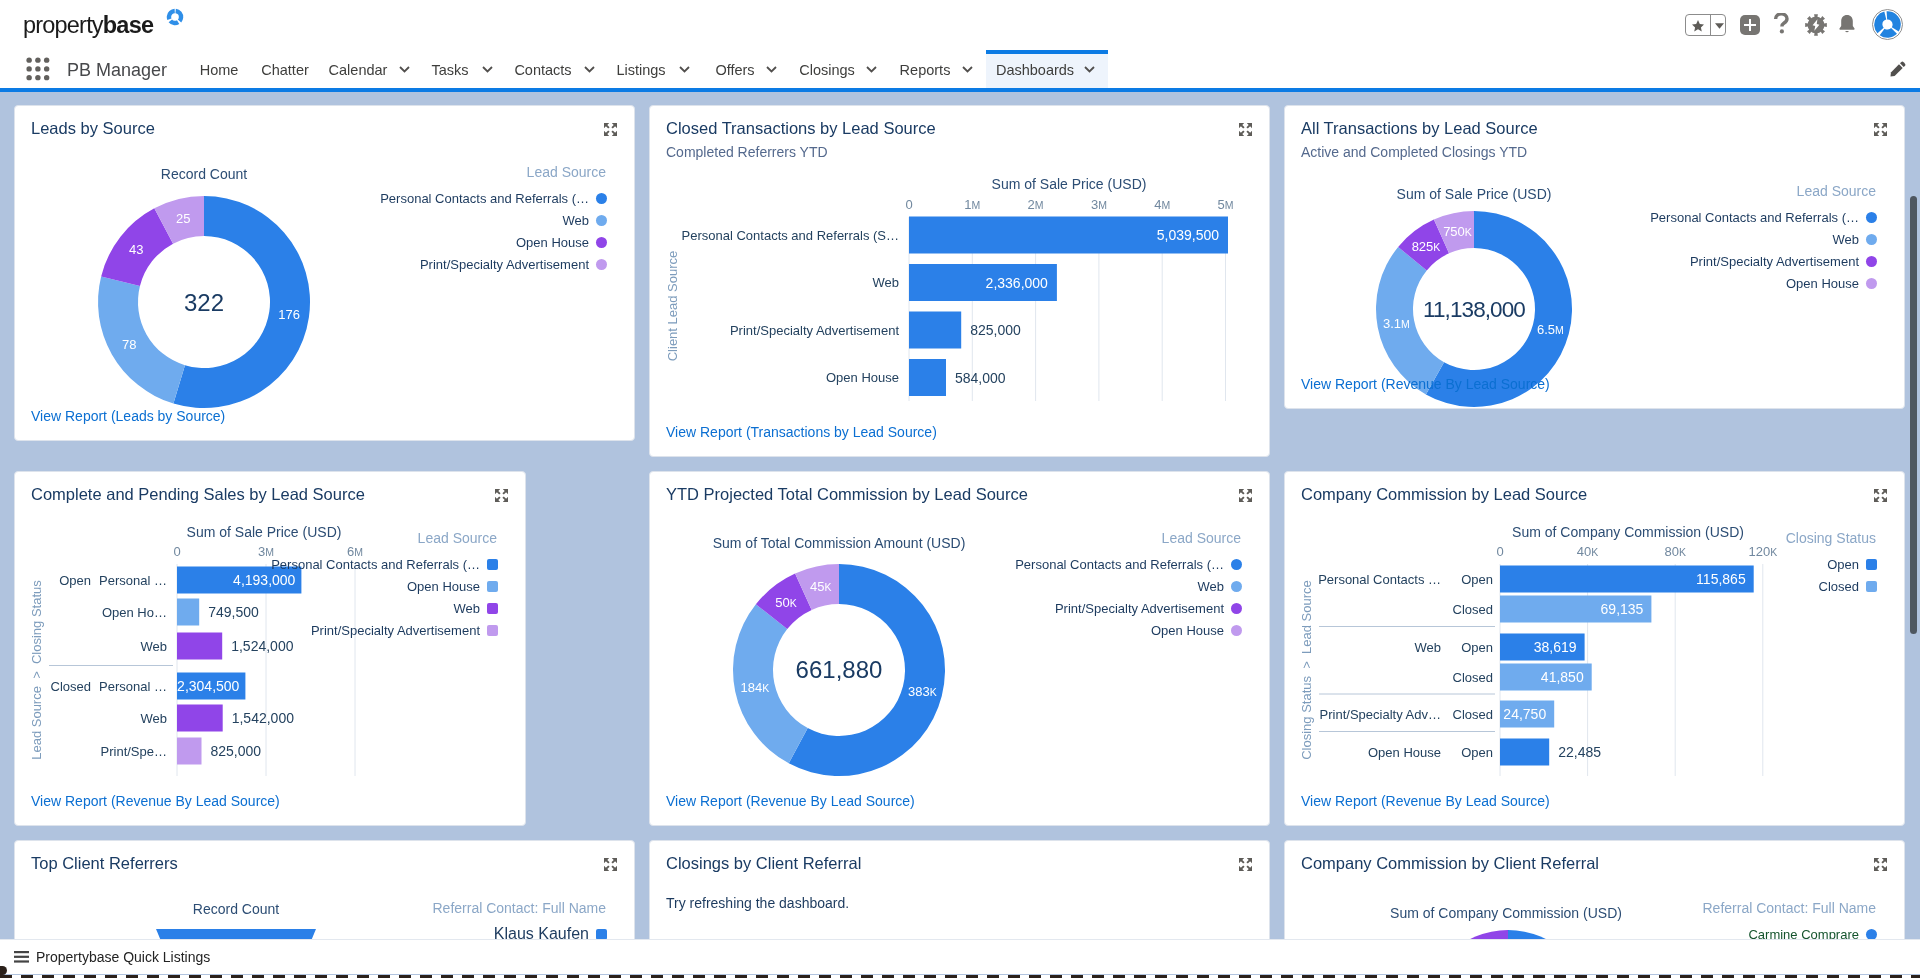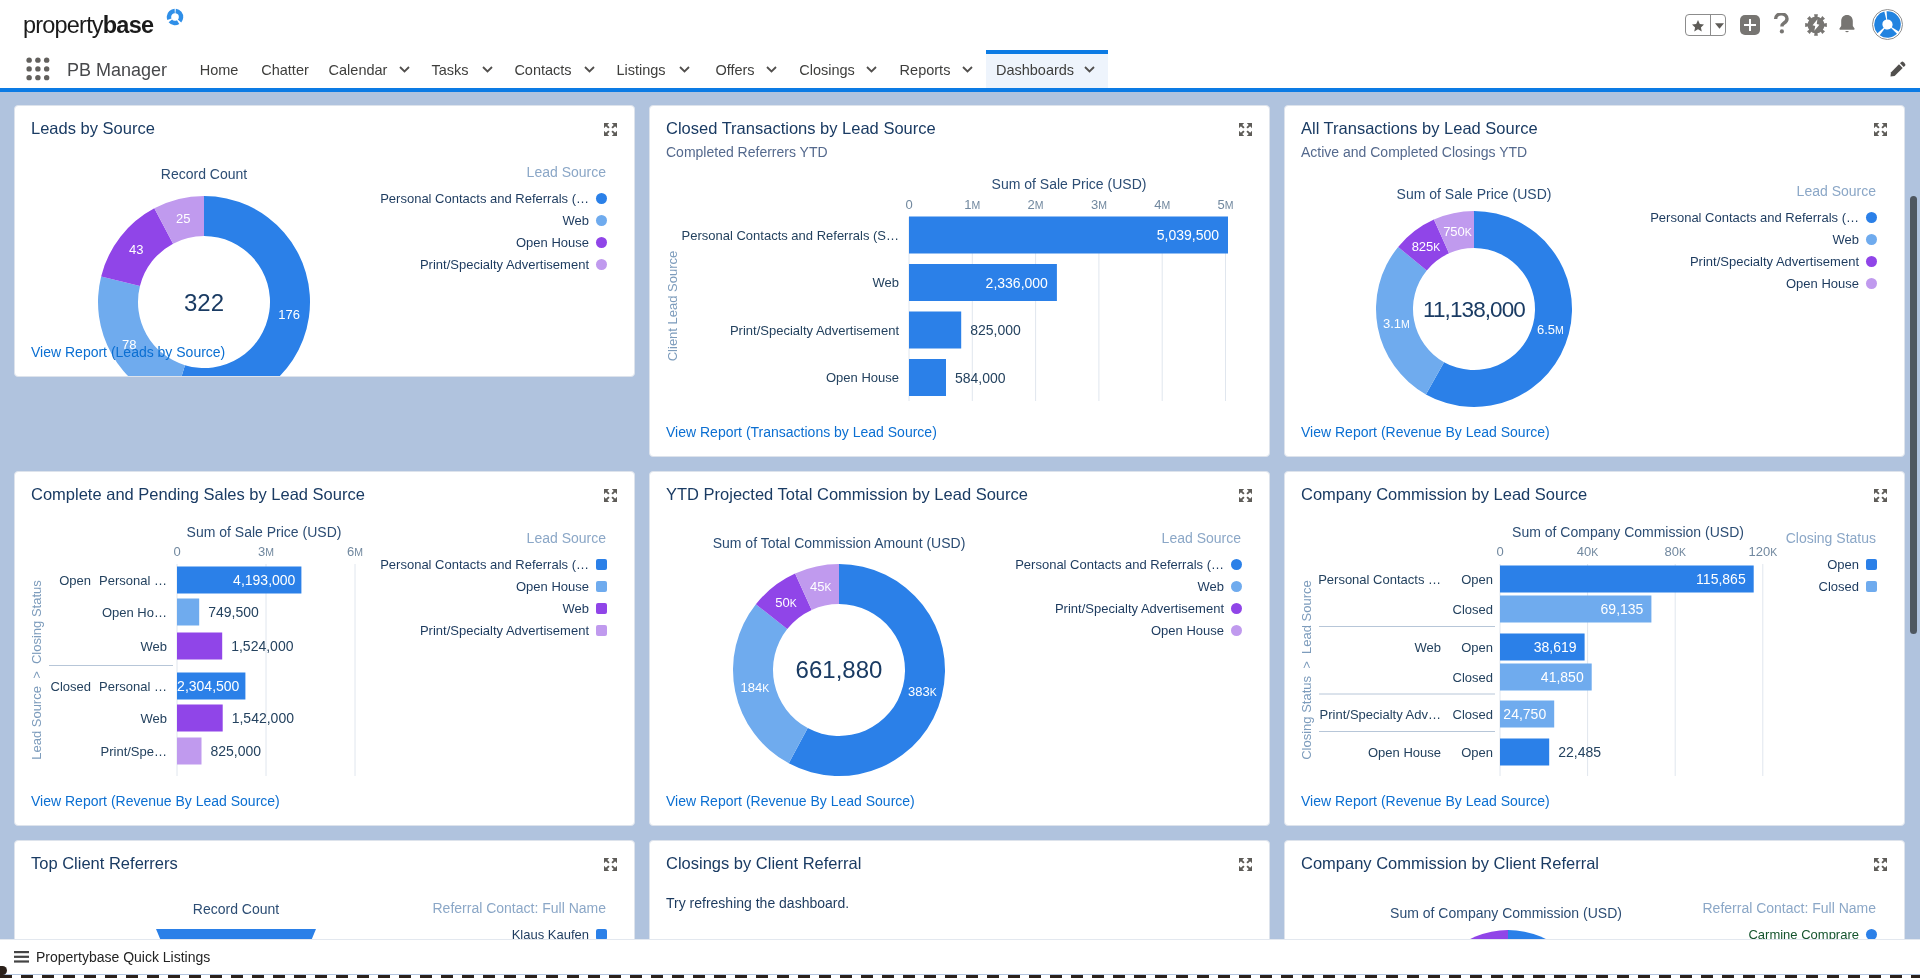--- a/index.html
+++ b/index.html
@@ -4,21 +4,21 @@
 *{margin:0;padding:0;box-sizing:border-box}
 html,body{width:1920px;height:978px;overflow:hidden}
 body{font-family:"Liberation Sans",sans-serif;background:#b0c3de;position:relative}
 svg{font-family:"Liberation Sans",sans-serif}
 .card{position:absolute;background:#fff;border-radius:4px;border:1px solid #dde3ec;overflow:hidden}
 .ct{position:absolute;left:16px;top:13px;font-size:16.5px;color:#1a3b63}
 .cs{position:absolute;left:16px;top:38px;font-size:14px;color:#54698d}
 .vr{position:absolute;left:16px;bottom:16px;font-size:14px;color:#0b6fd2}
 </style></head>
 <body>
-<div class="card" style="left:14px;top:105px;width:621px;height:272px">
+<div class="card" style="left:14px;top:105px;width:621px;height:336px">
     <div class="ct">Leads by Source</div>
     <svg style="position:absolute;right:17px;top:17px" width="13" height="13" viewBox="0 0 13 13">
       <g fill="#5e5c58">
         <path d="M0,0 L5.2,0 L3.3,1.9 L5.6,4.2 L4.2,5.6 L1.9,3.3 L0,5.2 Z"></path>
         <g transform="translate(13,0) scale(-1,1)">
           <path d="M0,0 L5.2,0 L3.3,1.9 L5.6,4.2 L4.2,5.6 L1.9,3.3 L0,5.2 Z"></path>
         </g>
         <g transform="translate(0,13) scale(1,-1)">
           <path d="M0,0 L5.2,0 L3.3,1.9 L5.6,4.2 L4.2,5.6 L1.9,3.3 L0,5.2 Z"></path>
         </g>
@@ -100,21 +100,21 @@
       <rect x="259" y="205.5" width="52.2" height="37" fill="#2b80e8"></rect>
       <text x="320.2" y="229.0" font-size="14" fill="#24425f">825,000</text>
       <text x="249" y="228.5" text-anchor="end" font-size="13" fill="#24425f">Print/Specialty Advertisement</text>
       <rect x="259" y="253.0" width="37.0" height="37" fill="#2b80e8"></rect>
       <text x="305.0" y="276.5" font-size="14" fill="#24425f">584,000</text>
       <text x="249" y="276.0" text-anchor="end" font-size="13" fill="#24425f">Open House</text>
       <text x="27" y="200" text-anchor="middle" font-size="13" fill="#7d9cbc" transform="rotate(-90 27 200)">Client Lead Source</text>
     </svg>
     <div class="vr">View Report (Transactions by Lead Source)</div>
   </div>
-<div class="card" style="left:1284px;top:105px;width:621px;height:352px">
+<div class="card" style="left:1284px;top:105px;width:621px;height:304px">
     <div class="ct">All Transactions by Lead Source</div>
     <div class="cs">Active and Completed Closings YTD</div>
     <svg style="position:absolute;right:17px;top:17px" width="13" height="13" viewBox="0 0 13 13">
       <g fill="#5e5c58">
         <path d="M0,0 L5.2,0 L3.3,1.9 L5.6,4.2 L4.2,5.6 L1.9,3.3 L0,5.2 Z"></path>
         <g transform="translate(13,0) scale(-1,1)">
           <path d="M0,0 L5.2,0 L3.3,1.9 L5.6,4.2 L4.2,5.6 L1.9,3.3 L0,5.2 Z"></path>
         </g>
         <g transform="translate(0,13) scale(1,-1)">
           <path d="M0,0 L5.2,0 L3.3,1.9 L5.6,4.2 L4.2,5.6 L1.9,3.3 L0,5.2 Z"></path>
@@ -150,21 +150,21 @@
         <span style="font-size:13px;color:#1c3a5e">Print/Specialty Advertisement</span>
         <span style="width:11px;height:11px;border-radius:50%;background:#9045e8;margin-left:7px;flex:0 0 auto"></span>
       </div>
       <div style="display:flex;align-items:center;justify-content:flex-end;height:22px">
         <span style="font-size:13px;color:#1c3a5e">Open House</span>
         <span style="width:11px;height:11px;border-radius:50%;background:#c09aee;margin-left:7px;flex:0 0 auto"></span>
       </div>
     </div>
     <div class="vr">View Report (Revenue By Lead Source)</div>
   </div>
-<div class="card" style="left:14px;top:471px;width:621px;height:355px">
+<div class="card" style="left:14px;top:471px;width:512px;height:355px">
     <div class="ct">Complete and Pending Sales by Lead Source</div>
     <svg style="position:absolute;right:17px;top:17px" width="13" height="13" viewBox="0 0 13 13">
       <g fill="#5e5c58">
         <path d="M0,0 L5.2,0 L3.3,1.9 L5.6,4.2 L4.2,5.6 L1.9,3.3 L0,5.2 Z"></path>
         <g transform="translate(13,0) scale(-1,1)">
           <path d="M0,0 L5.2,0 L3.3,1.9 L5.6,4.2 L4.2,5.6 L1.9,3.3 L0,5.2 Z"></path>
         </g>
         <g transform="translate(0,13) scale(1,-1)">
           <path d="M0,0 L5.2,0 L3.3,1.9 L5.6,4.2 L4.2,5.6 L1.9,3.3 L0,5.2 Z"></path>
         </g>
@@ -356,21 +356,21 @@
         </g>
       </g>
     </svg>
     <svg style="position:absolute;left:0;top:0" width="621" height="100">
       <text x="221" y="73" text-anchor="middle" font-size="14" fill="#2c4d74">Record Count</text>
       <path d="M141,88 L301,88 L296,100 L146,100 Z" fill="#2b80e8"></path>
     </svg>
     <div style="position:absolute;right:27px;top:56px;text-align:right">
       <div style="height:22px;line-height:22px;color:#8ba7c7;font-size:14px;margin-right:1px;margin-bottom:4px">Referral Contact: Full Name</div>
       <div style="display:flex;align-items:center;justify-content:flex-end;height:22px">
-        <span style="font-size:13px;color:#1c3a5e">Klaus Kaufen</span>
+        <span style="font-size:16px;color:#1c3a5e">Klaus Kaufen</span>
         <span style="width:11px;height:11px;border-radius:2px;background:#2b80e8;margin-left:7px;flex:0 0 auto"></span>
       </div>
     </div>
   </div>
 <div class="card" style="left:649px;top:840px;width:621px;height:118px">
     <div class="ct">Closings by Client Referral</div>
     <svg style="position:absolute;right:17px;top:17px" width="13" height="13" viewBox="0 0 13 13">
       <g fill="#5e5c58">
         <path d="M0,0 L5.2,0 L3.3,1.9 L5.6,4.2 L4.2,5.6 L1.9,3.3 L0,5.2 Z"></path>
         <g transform="translate(13,0) scale(-1,1)">

